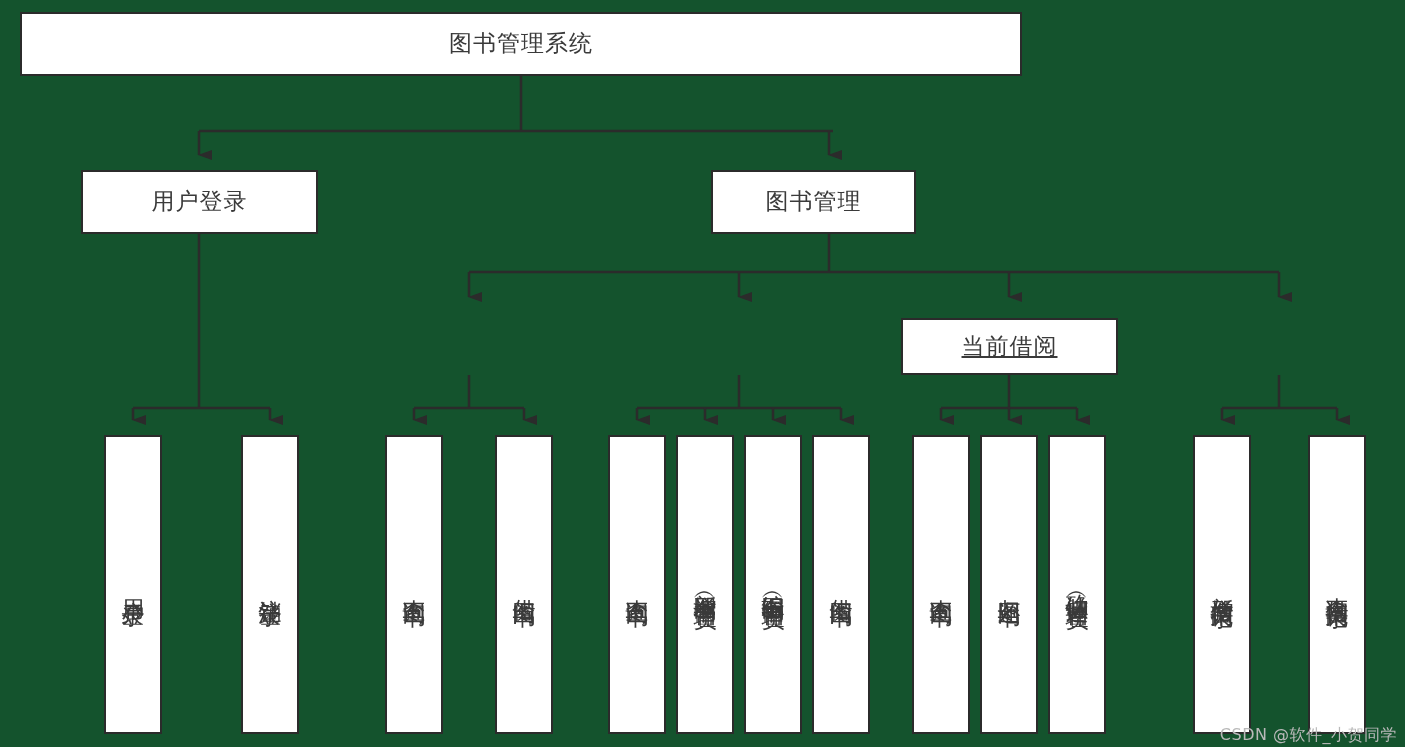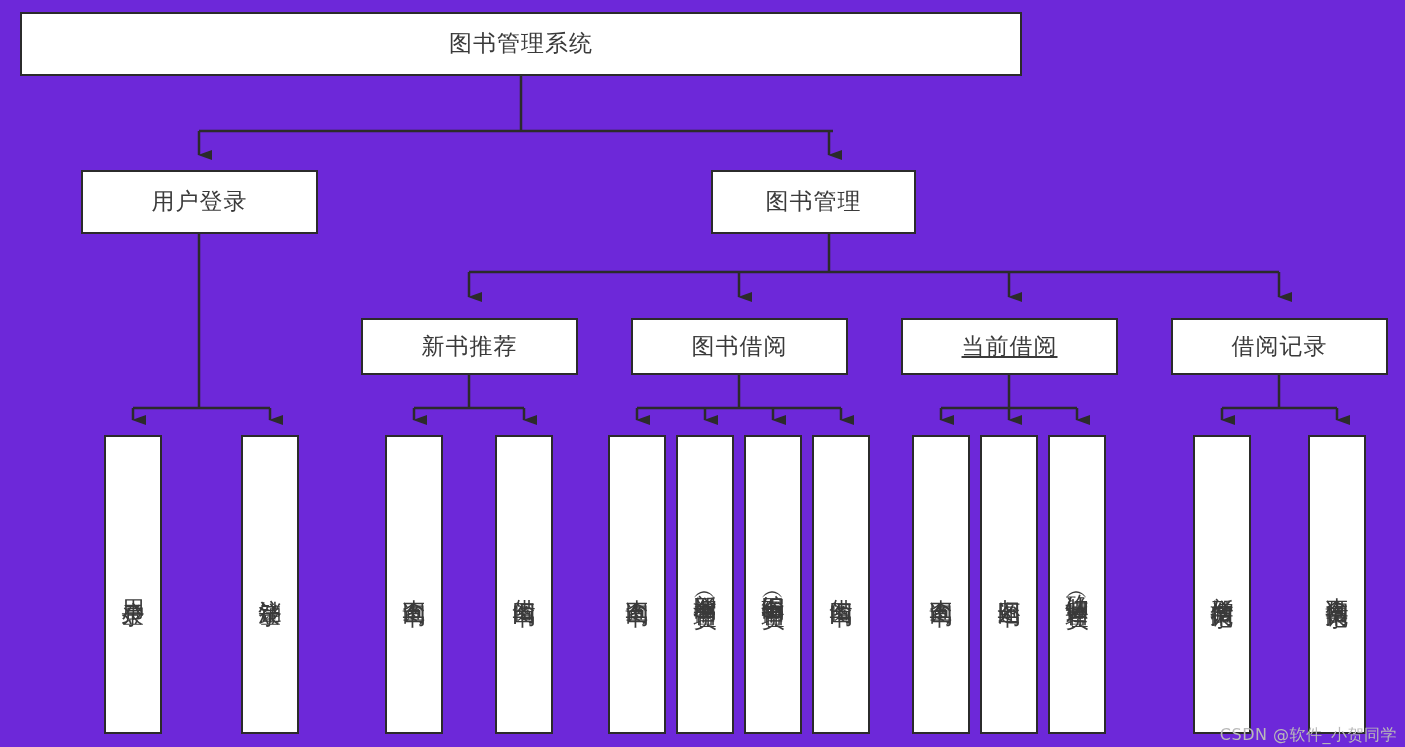--- a/index.html
+++ b/index.html
@@ -11,21 +11,21 @@
   body {
     font-family: "DejaVu Sans", "Liberation Sans", sans-serif;
     width: 1405px;
     height: 747px;
     overflow: hidden;
   }
   #diagram {
     position: relative;
     width: 1405px;
     height: 747px;
-    background: #6d28d9;
+    background: #14532d;
   }
   svg.connectors {
     position: absolute;
     left: 0;
     top: 0;
     width: 1405px;
     height: 747px;
     pointer-events: none;
   }
   .node {
@@ -130,31 +130,22 @@
     <span class="htext">图书管理系统</span>
   </div>
 
   <div class="node horiz" style="left:81px; top:170px; width:237px; height:64px;">
     <span class="htext">用户登录</span>
   </div>
   <div class="node horiz" style="left:711px; top:170px; width:205px; height:64px;">
     <span class="htext">图书管理</span>
   </div>
 
-  <div class="node horiz" style="left:361px; top:318px; width:217px; height:57px;">
-    <span class="htext">新书推荐</span>
-  </div>
-  <div class="node horiz" style="left:631px; top:318px; width:217px; height:57px;">
-    <span class="htext">图书借阅</span>
-  </div>
   <div class="node horiz" style="left:901px; top:318px; width:217px; height:57px;text-decoration:underline;">
     <span class="htext">当前借阅</span>
-  </div>
-  <div class="node horiz" style="left:1171px; top:318px; width:217px; height:57px;">
-    <span class="htext">借阅记录</span>
   </div>
 
   <div class="node vert" style="left:104px; top:435px; width:58px; height:299px;">
     <span class="vtext">用户登录</span>
   </div>
   <div class="node vert" style="left:241px; top:435px; width:58px; height:299px;">
     <span class="vtext">注销登录</span>
   </div>
 
   <div class="node vert" style="left:385px; top:435px; width:58px; height:299px;">

